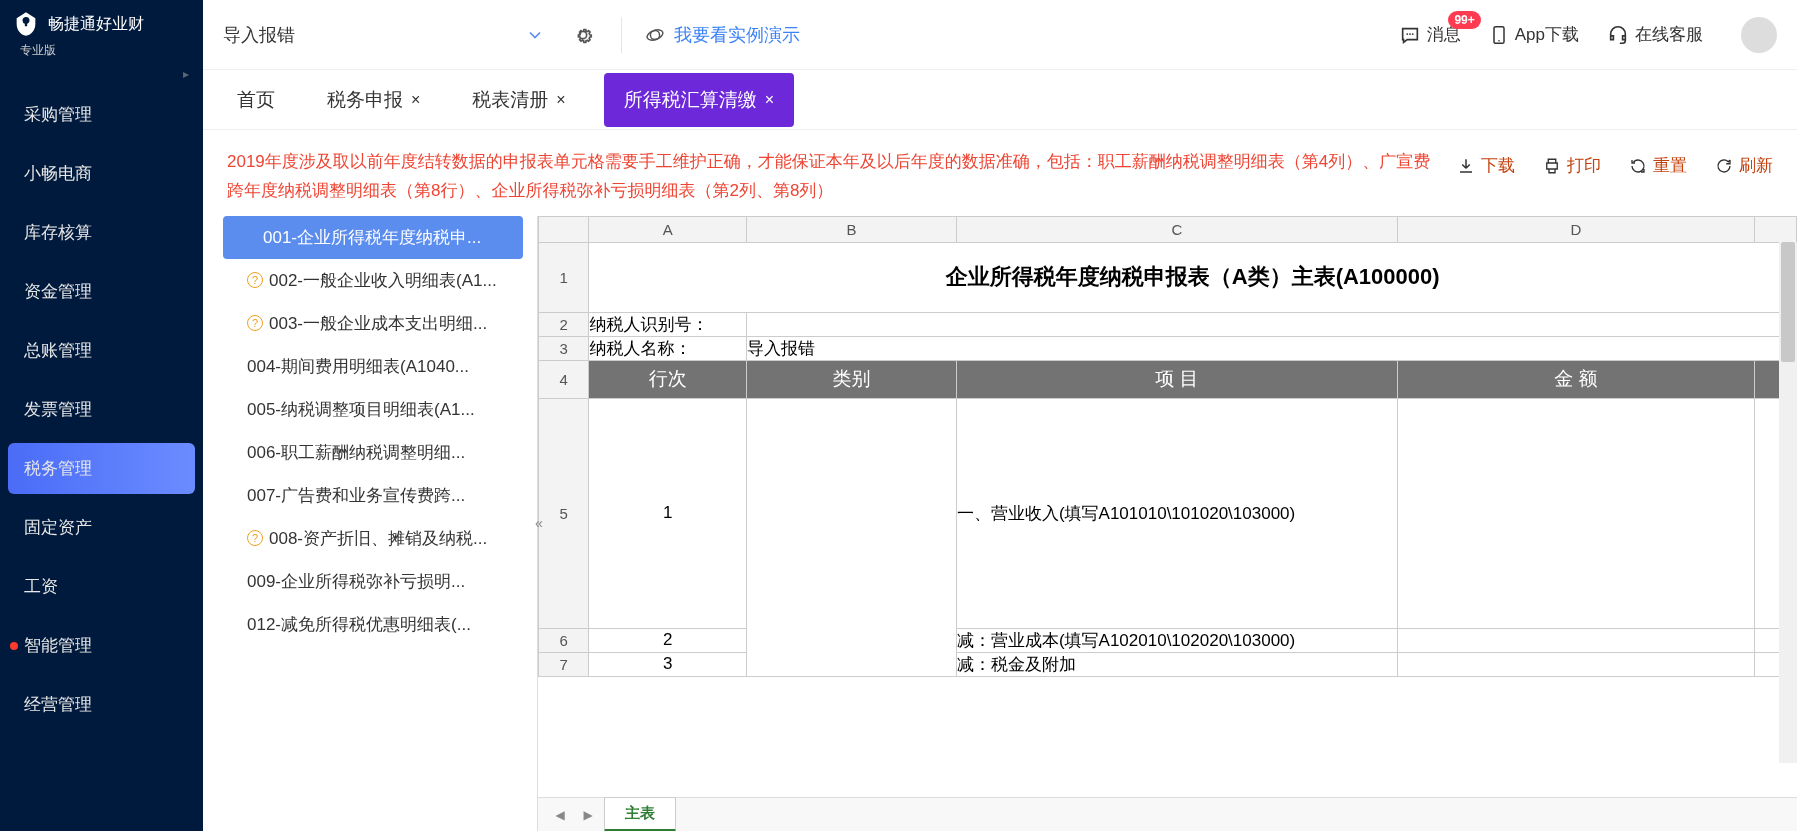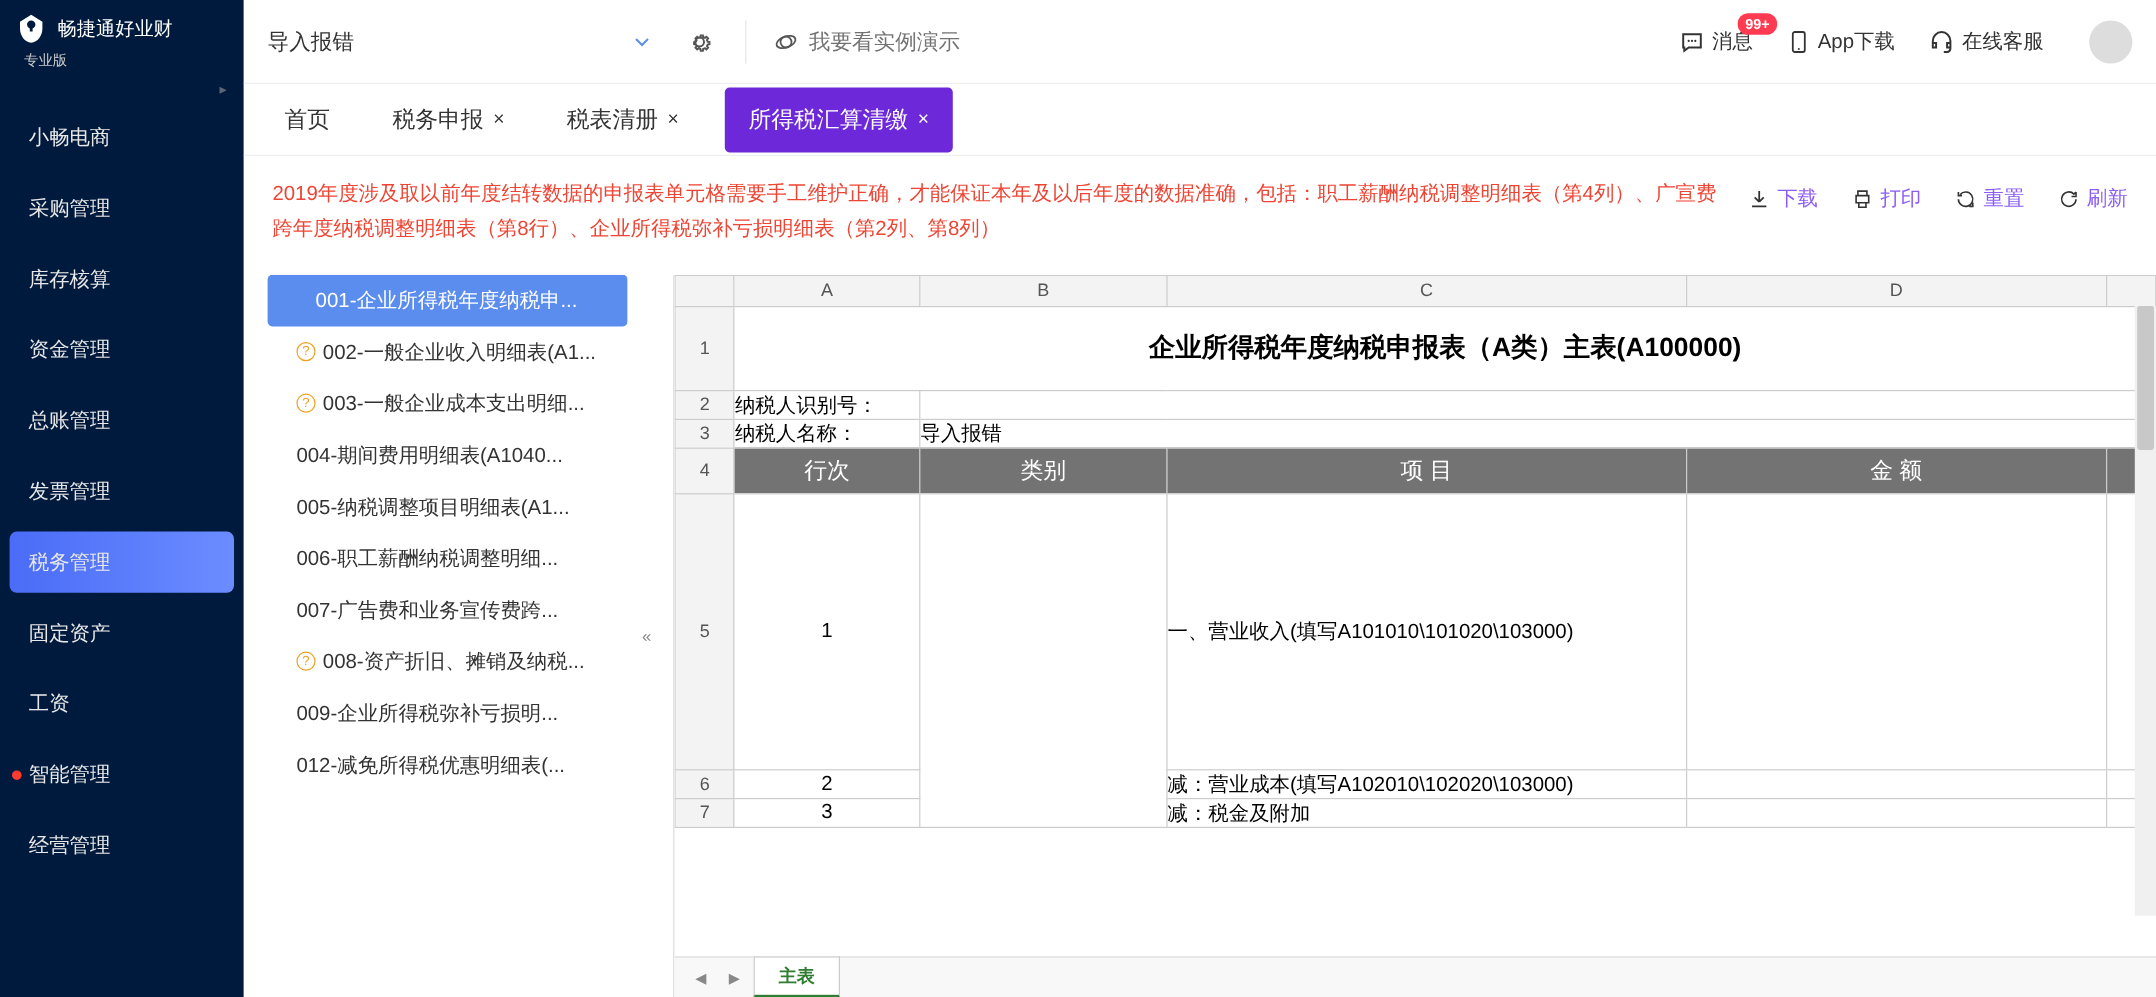--- a/index.html
+++ b/index.html
@@ -21,41 +21,41 @@
 
 
 .main { flex: 1; display: flex; flex-direction: column; overflow: hidden; }
 
 
 .topbar { height: 70px; display: flex; align-items: center; padding: 0 20px; border-bottom: 1px solid #eee; }
 .search-wrap { display: flex; align-items: center; gap: 16px; }
 .search-text { font-size: 18px; color: #333; min-width: 280px; }
 .chevron-btn, .gear-btn { width: 32px; height: 32px; display: flex; align-items: center; justify-content: center; cursor: pointer; color: #666; }
 .divider-v { width: 1px; height: 36px; background: #e5e5e5; margin: 0 22px; }
-.demo-link { display: flex; align-items: center; gap: 8px; color: #737373; font-size: 18px; cursor: pointer; }
+.demo-link { display: flex; align-items: center; gap: 8px; color: #3b82f6; font-size: 18px; cursor: pointer; }
 .topbar-spacer { flex: 1; }
 .top-actions { display: flex; align-items: center; gap: 28px; }
 .top-action { display: flex; align-items: center; gap: 6px; font-size: 17px; color: #333; cursor: pointer; position: relative; }
 .badge { position: absolute; top: -12px; right: -20px; background: #ff3b52; color: #fff; font-size: 12px; padding: 2px 6px; border-radius: 10px; font-weight: 600; }
 .avatar { width: 36px; height: 36px; border-radius: 50%; background: #ddd; margin-left: 10px; }
 
 
 .tabs { display: flex; align-items: center; height: 60px; padding: 0 20px; gap: 24px; border-bottom: 1px solid #eee; }
 .tab { font-size: 19px; color: #333; cursor: pointer; display: flex; align-items: center; gap: 8px; padding: 10px 14px; }
 .tab.active { background: #6d28d9; color: #fff; border-radius: 4px; padding: 14px 20px; }
 .tab-close { font-size: 16px; cursor: pointer; }
 
 
 .subbar { display: flex; align-items: flex-start; padding: 18px 24px 0; gap: 20px; }
 .warning-text { color: #e43; font-size: 17px; line-height: 1.7; flex: 1; }
-.subbar-actions { display: flex; align-items: center; gap: 28px; font-size: 17px; color: #8b5cf6; padding-top: 6px; white-space: nowrap; }
+.subbar-actions { display: flex; align-items: center; gap: 28px; font-size: 17px; color: #c2410c; padding-top: 6px; white-space: nowrap; }
 .sub-act { display: flex; align-items: center; gap: 6px; cursor: pointer; }
 
 
-.content { flex: 1; display: flex; overflow: hidden; margin-top: 23px; position: relative; gap: 24px; }
+.content { flex: 1; display: flex; overflow: hidden; margin-top: 10px; position: relative; }
 
 
 .form-list { width: 320px; overflow-y: auto; padding-left: 20px; }
 .form-item { padding: 10px 12px; font-size: 17px; color: #333; cursor: pointer; white-space: nowrap; overflow: hidden; text-overflow: ellipsis; display: flex; align-items: center; gap: 6px; }
 .form-item.active { background: #5b8def; color: #fff; border-radius: 4px; padding-left: 40px; }
 .form-item:not(.active) { padding-left: 24px; }
 .q-icon { width: 16px; height: 16px; border: 1.5px solid #f0a020; border-radius: 50%; display: inline-flex; align-items: center; justify-content: center; font-size: 11px; color: #f0a020; flex-shrink: 0; }
 .collapse-handle { position: absolute; left: 332px; top: 50%; transform: translateY(-50%); font-size: 14px; color: #888; cursor: pointer; z-index: 2; }
 
 
@@ -91,22 +91,22 @@
       <span class="logo-icon">
         <svg width="28" height="28" viewBox="0 0 24 24">
             <path fill="#fff" d="M12 2 4 7v5c0 5 3.4 9.6 8 10 4.6-.4 8-5 8-10V7l-8-5zm0 4a3 3 0 0 1 3 3c0 1.3-.8 2.4-2 2.8V14h-2v-2.2A3 3 0 0 1 9 9a3 3 0 0 1 3-3z"></path>
           </svg>
       </span>
       <span class="logo-text">畅捷通好业财</span>
     </div>
     <div class="edition">专业版</div>
     <nav class="nav" id="nav">
         <div class="nav-item with-arrow" style="padding-top: 0px; opacity: 0.6;"></div>
+        <div class="nav-item"><span>采购管理</span></div>
         <div class="nav-item"><span>小畅电商</span></div>
-        <div class="nav-item"><span>采购管理</span></div>
         <div class="nav-item"><span>库存核算</span></div>
         <div class="nav-item"><span>资金管理</span></div>
         <div class="nav-item"><span>总账管理</span></div>
         <div class="nav-item"><span>发票管理</span></div>
         <div class="nav-item active"><span>税务管理</span></div>
         <div class="nav-item"><span>固定资产</span></div>
         <div class="nav-item"><span>工资</span></div>
         <div class="nav-item"><span class="dot"></span><span>智能管理</span></div>
         <div class="nav-item"><span>经营管理</span></div>
       </nav>

